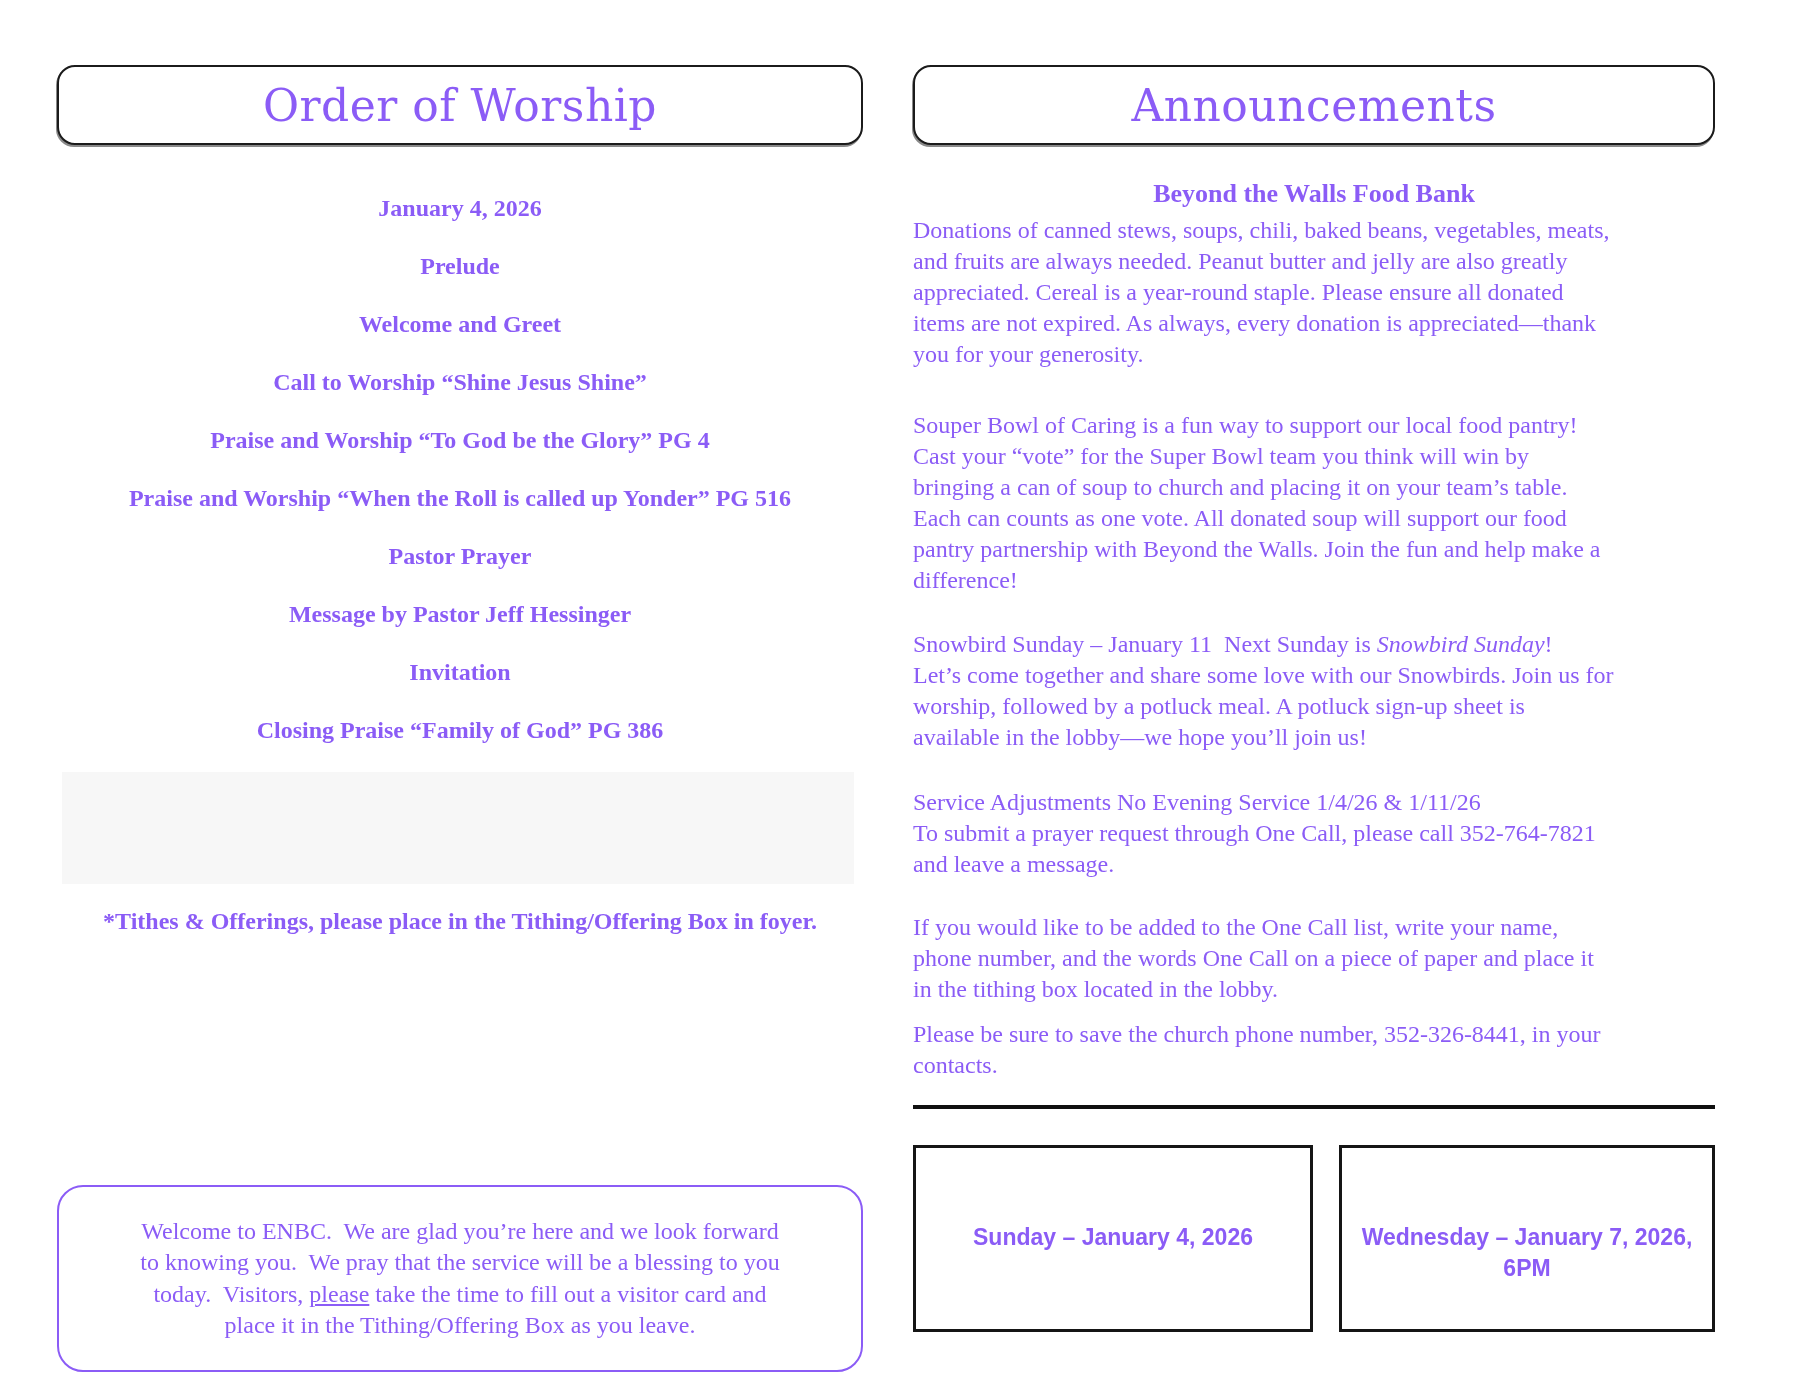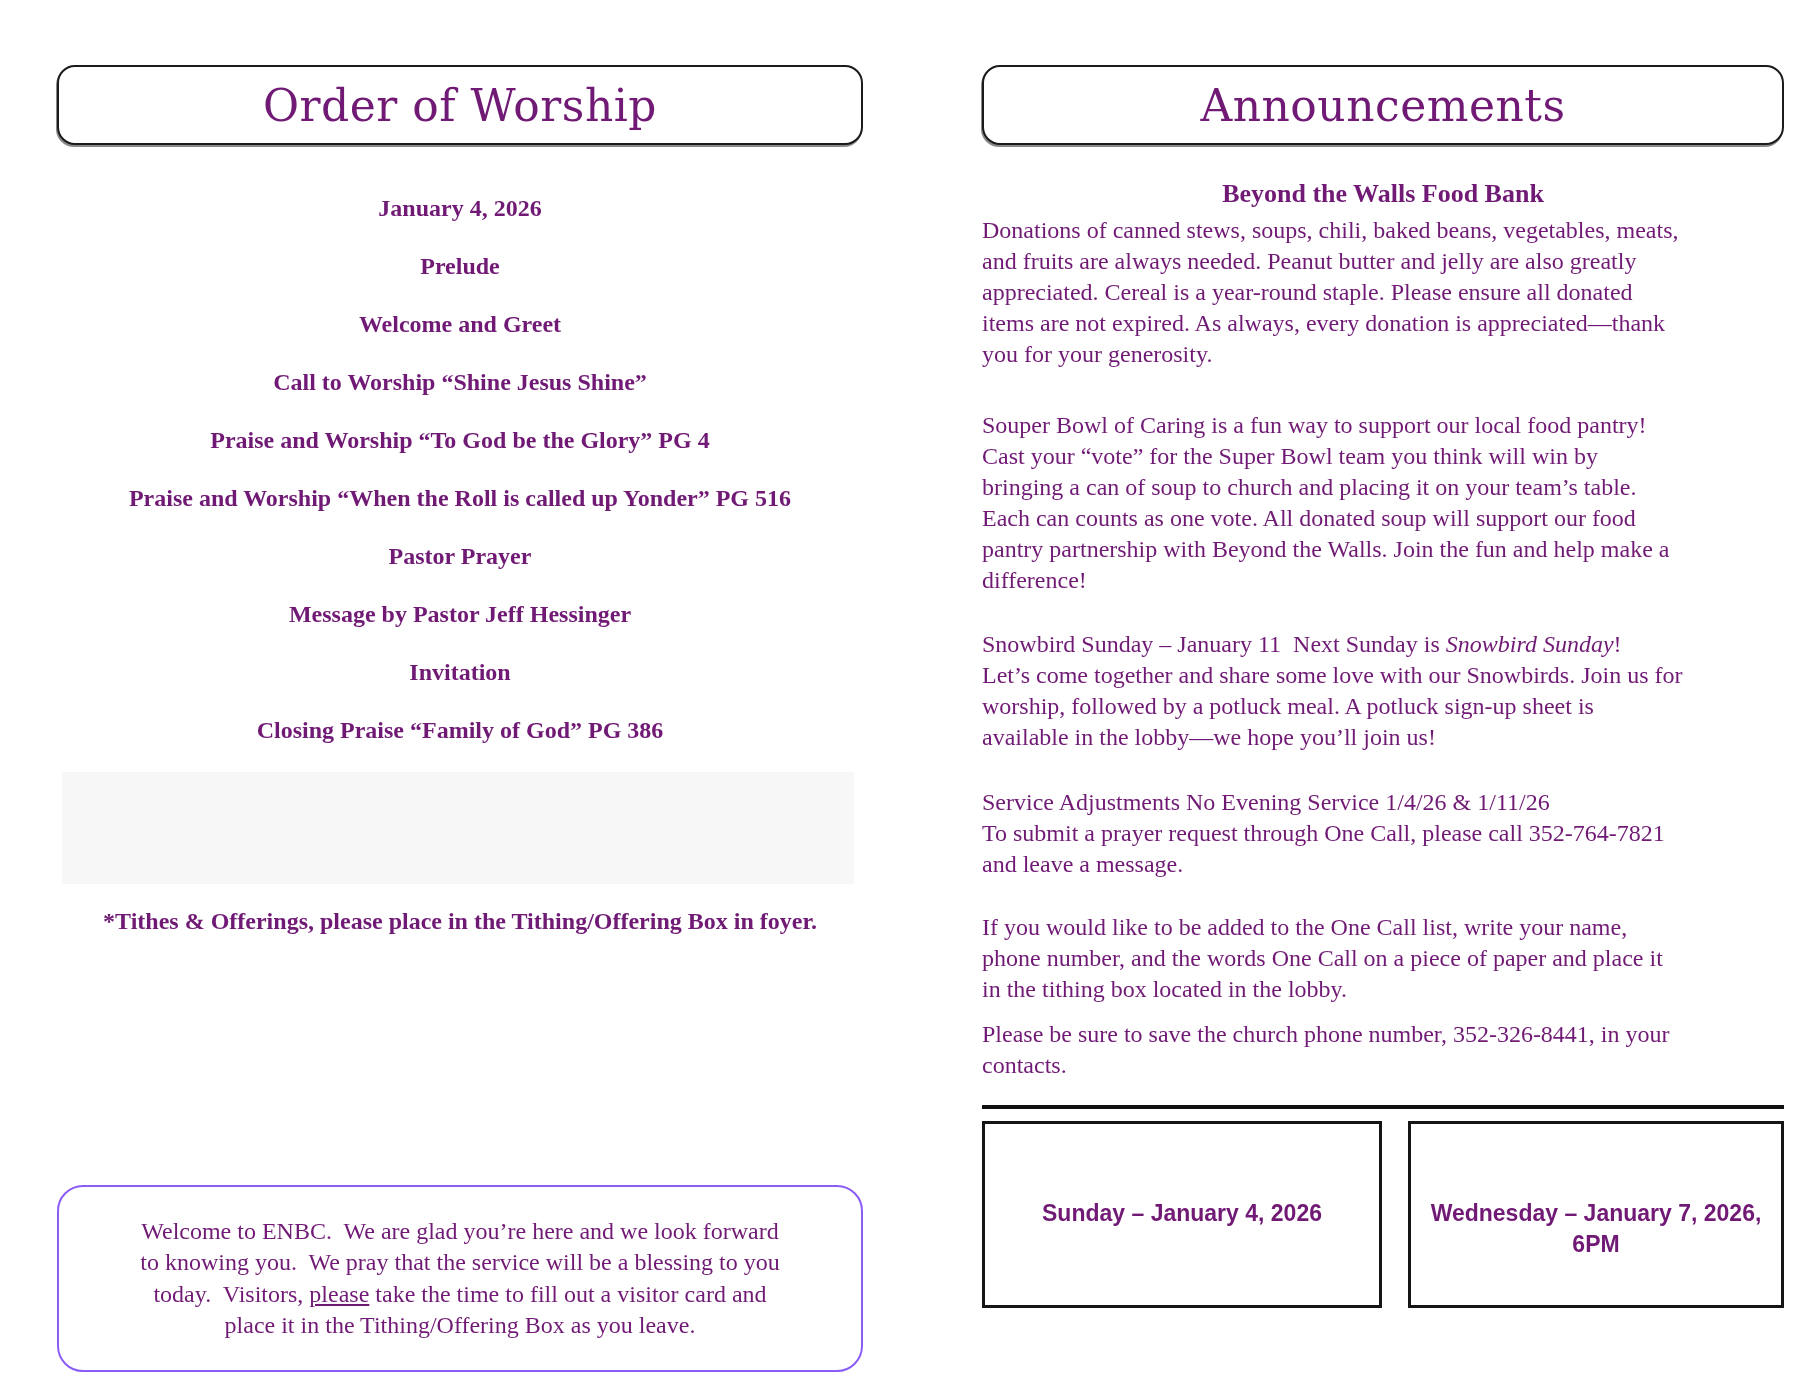--- a/index.html
+++ b/index.html
@@ -1,22 +1,22 @@
 <!DOCTYPE html>
 <html><head>
 <meta charset="utf-8">
 <style>
   html,body{margin:0;padding:0;background:#ffffff;}
   #page{
     position:relative;width:1800px;height:1386px;background:#ffffff;
-    color:#701a75;font-family:"Liberation Serif", serif;overflow:hidden;
+    color:#8b5cf6;font-family:"Liberation Serif", serif;overflow:hidden;
   }
   .col{position:absolute;top:65px;}
   #col-left{left:57px;width:806px;}
-  #col-right{left:982px;width:802px;}
+  #col-right{left:913px;width:802px;}
 
   .header-box{
     border:2px solid #1b1b1b;border-radius:18px;height:76px;
     display:flex;align-items:center;justify-content:center;
     font-family:"DejaVu Serif", serif;font-size:44px;letter-spacing:.5px;
     box-shadow:-1px 2px 0 rgba(40,40,40,.55);background:#fff;
   }
 
   
   .ow-item{
@@ -48,21 +48,21 @@
   .service{margin-top:34px;}
   .oc-title{margin-top:32px;}
   .oc-p1{margin-top:0;}
   .oc-p2{margin-top:32px;}
   .oc-p3{margin-top:14px;}
   .b{font-weight:normal;text-align:center;}
   .i{font-style:italic;}
 
   .rule{margin-top:24px;height:4px;background:#101010;width:802px;}
 
-  .sched-row{margin-top:12px;display:flex;gap:26px;}
+  .sched-row{margin-top:36px;display:flex;gap:26px;}
   .sched-box{
     border:3px solid #151515;background:#fff;box-sizing:border-box;
     height:187px;padding:12px 8px 0 8px;
     font-family:"Liberation Sans", sans-serif;font-weight:bold;
     font-size:23px;line-height:31px;text-align:center;white-space:pre-wrap;
   }
   .sched-box.first{width:400px;}
   .sched-box.second{width:376px;}
 </style>
 </head>

